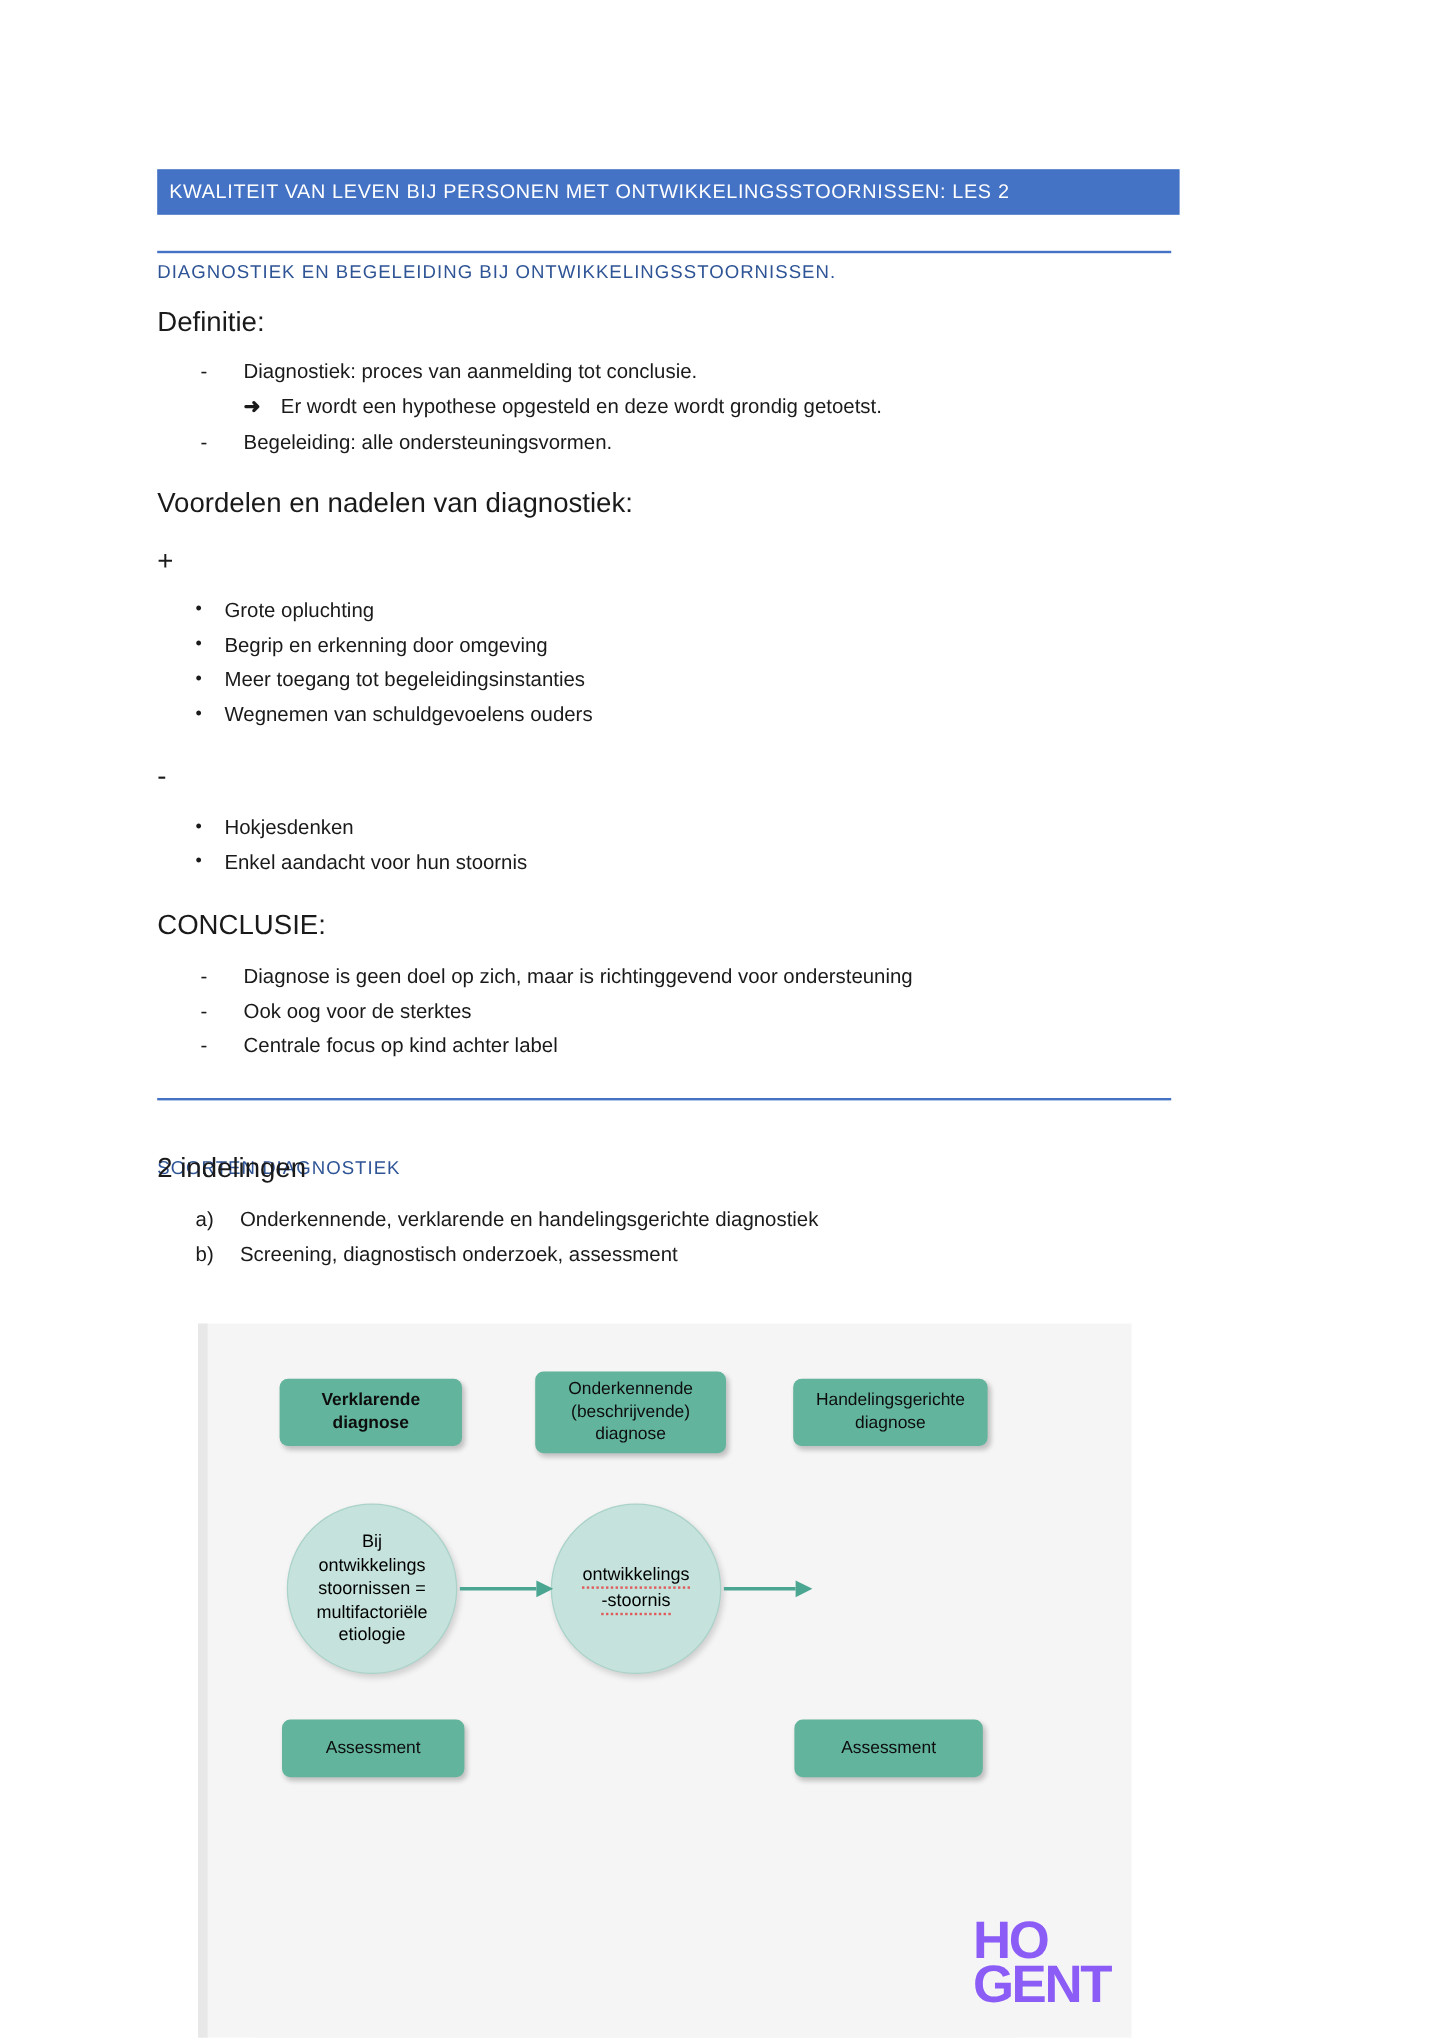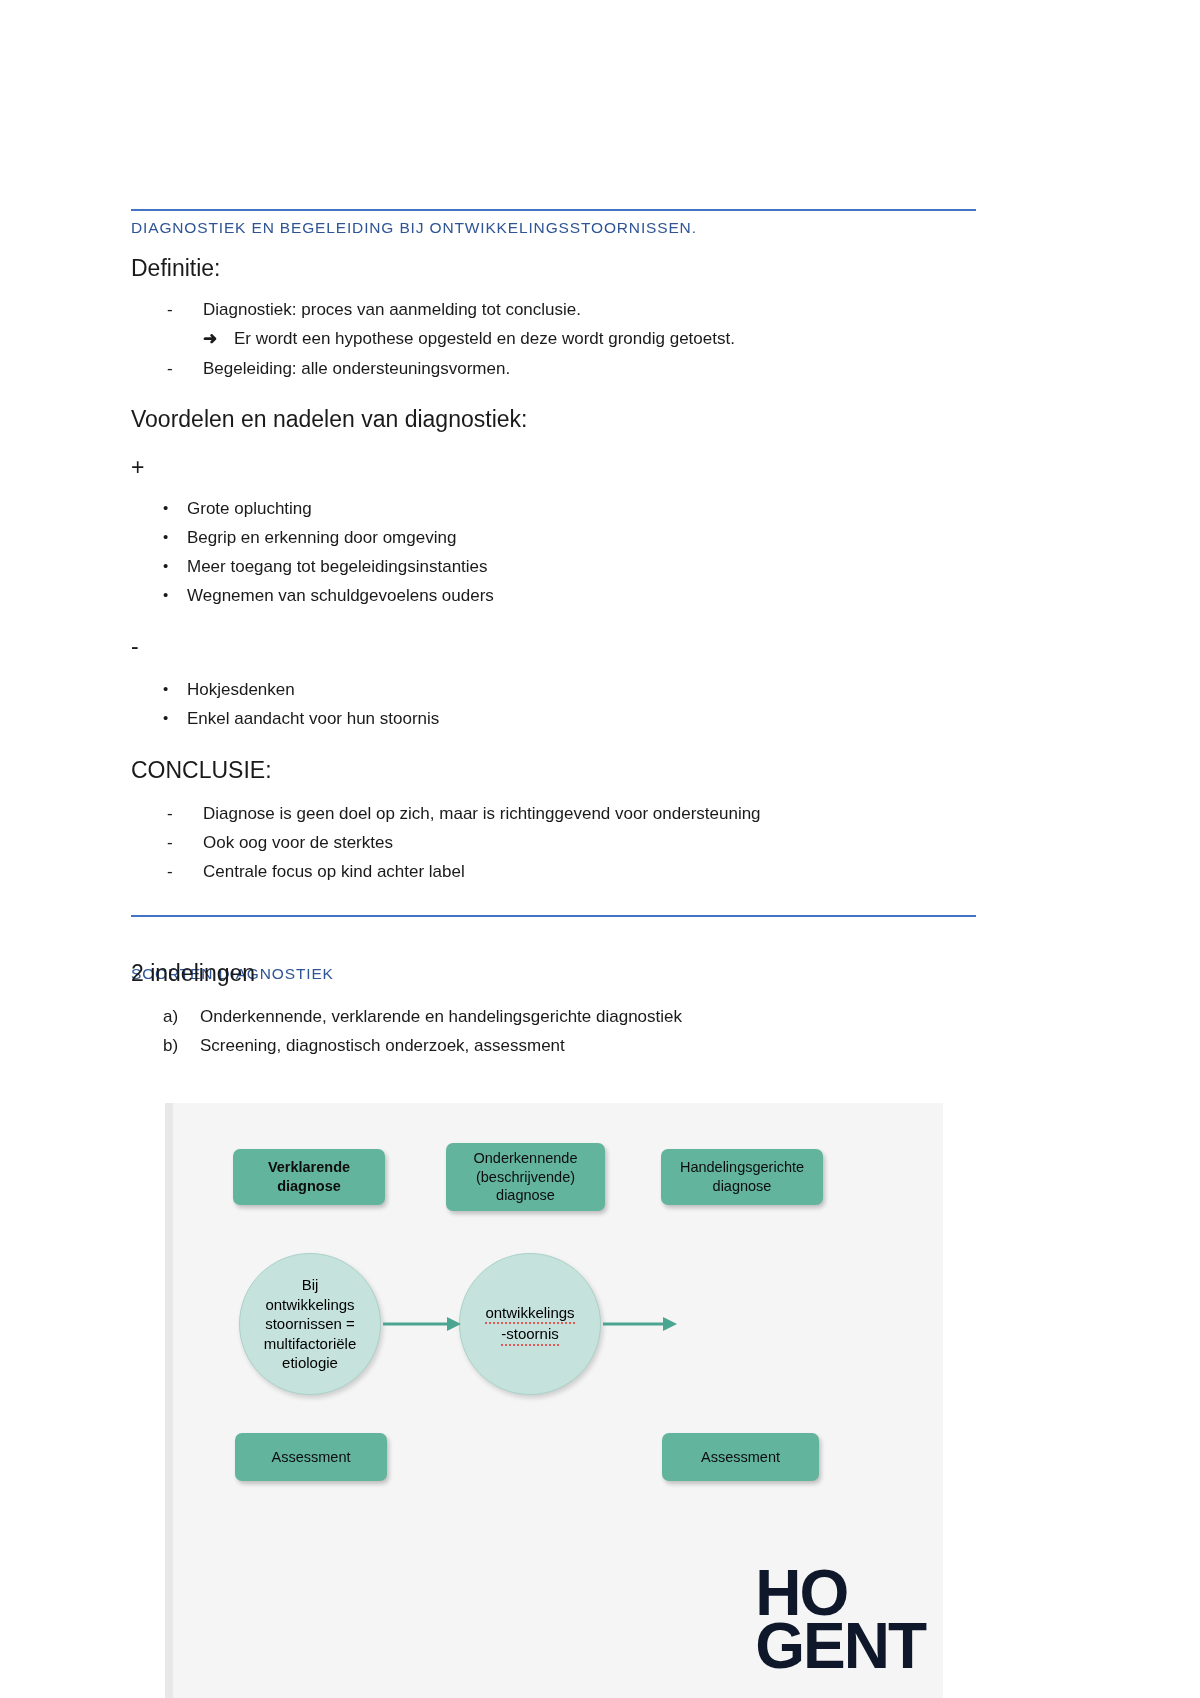--- a/index.html
+++ b/index.html
@@ -188,36 +188,39 @@
     display: inline-block;
   }
 
   .arrow-svg { position: absolute; }
 
   
   .logo {
     position: absolute;
     right: 18px;
     bottom: 26px;
-    color: #0f172a;
+    color: #8b5cf6;
     font-weight: 900;
-    font-size: 64px;
+    font-size: 44px;
     letter-spacing: -2px;
     line-height: 0.82;
     text-align: left;
     font-family: "Liberation Sans", sans-serif;
   }
   .logo .l1 { display: block; }
   .logo .l2 { display: block; }
 </style>
 </head>
 <body>
 
 <div class="page">
 
+  <div class="title-banner">
+    <span class="title-text">KWALITEIT VAN LEVEN BIJ PERSONEN MET ONTWIKKELINGSSTOORNISSEN: LES 2</span>
+  </div>
 
   <div class="h-rule" style="top:209px;"></div>
   <div class="section-head" style="top:219px;">DIAGNOSTIEK EN BEGELEIDING BIJ ONTWIKKELINGSSTOORNISSEN.</div>
 
   <div class="body-text" style="top:255px;">Definitie:</div>
 
   <div class="dash-item" style="left:167px; top:300px;">
     <span class="marker">-</span>
     <span class="txt">Diagnostiek: proces van aanmelding tot conclusie.</span>
   </div>

